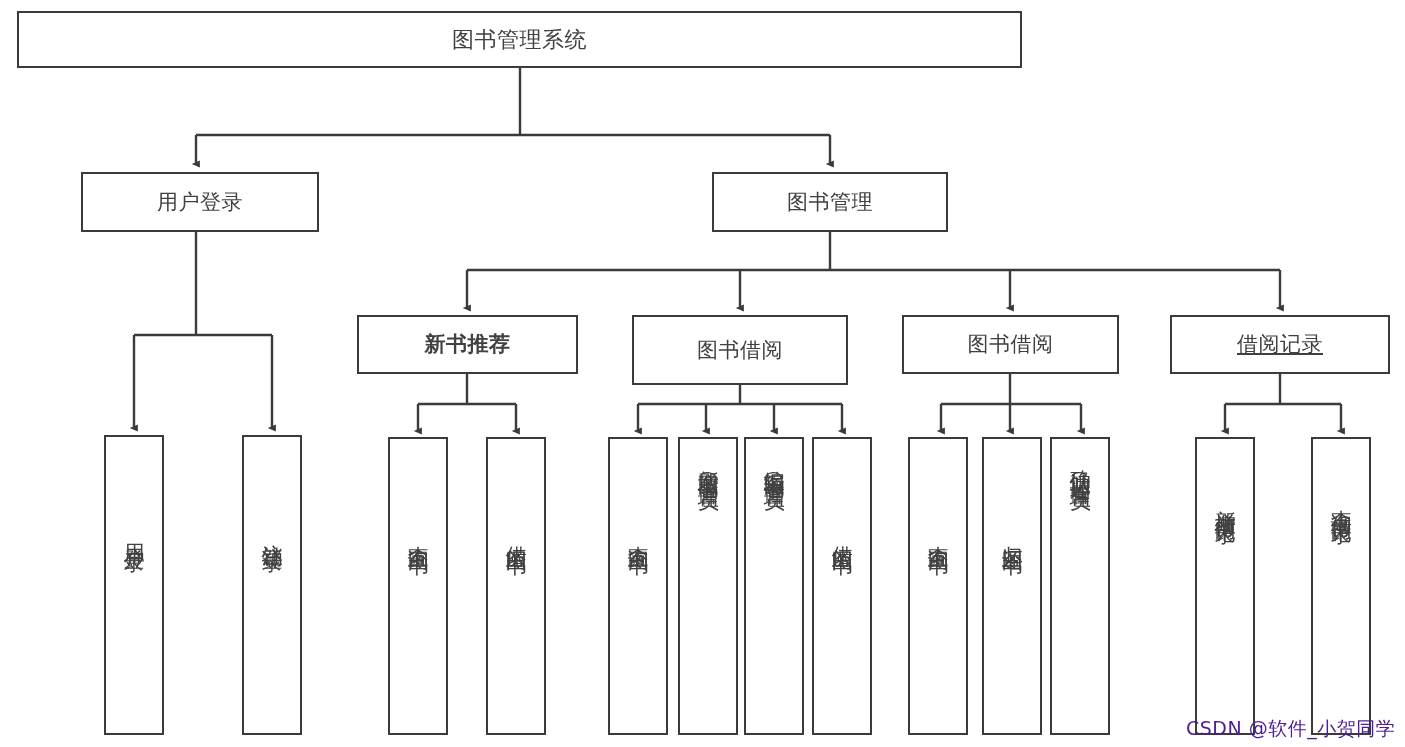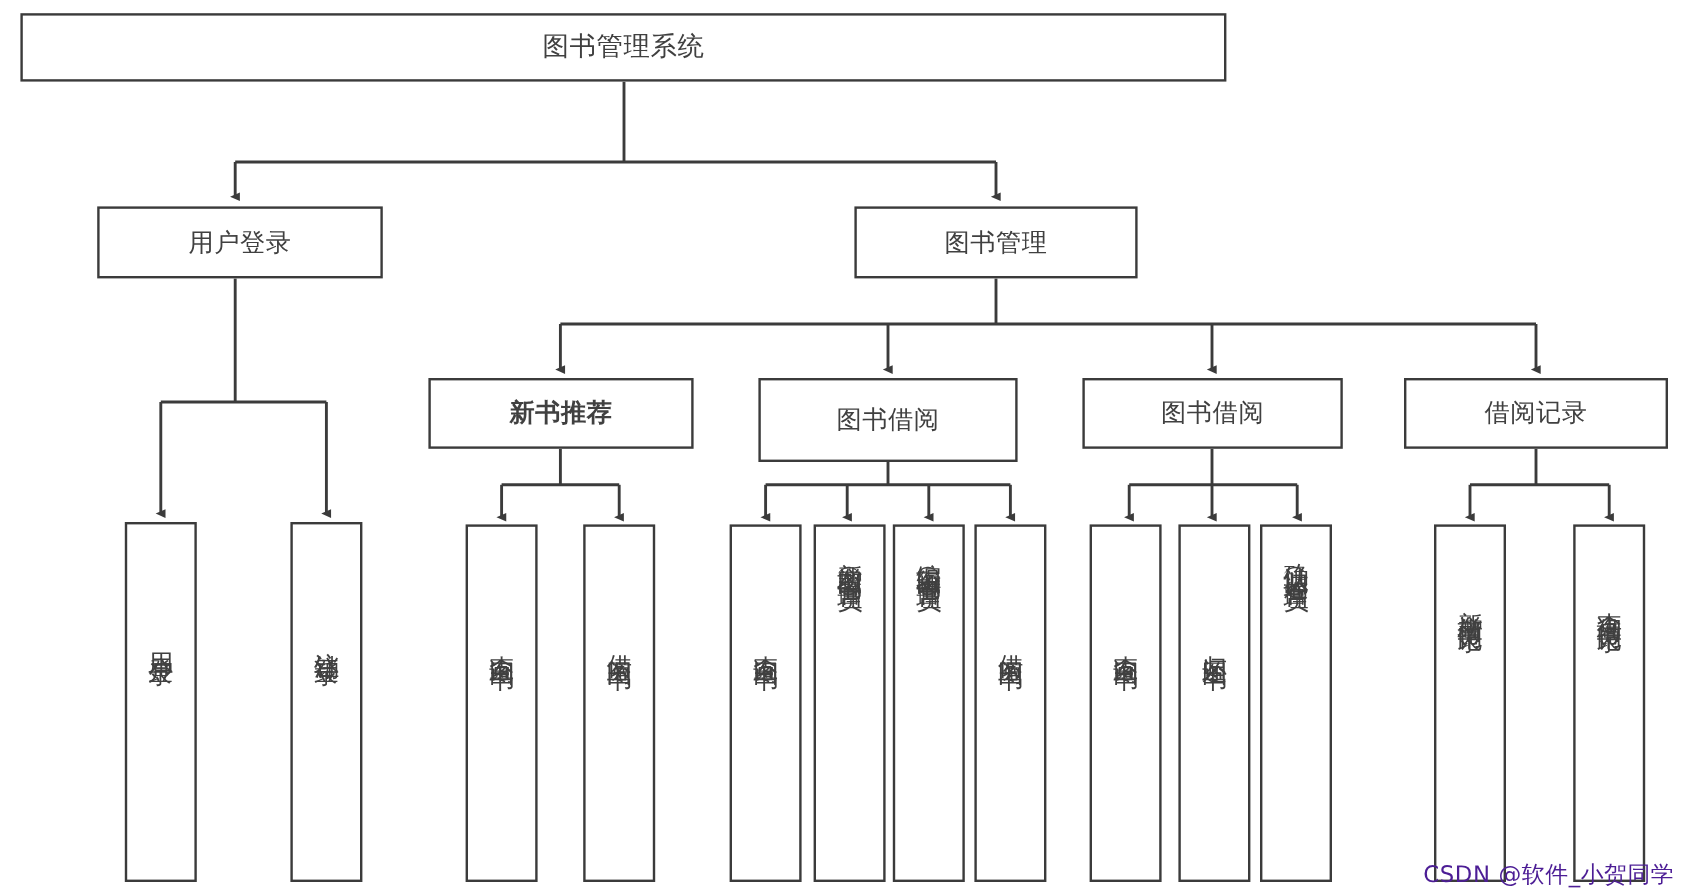--- a/index.html
+++ b/index.html
@@ -146,21 +146,21 @@
 
   <div class="node horiz" style="left:357px; top:315px; width:221px; height:59px;font-weight:bold;">
     <span class="lbl">新书推荐</span>
   </div>
   <div class="node horiz" style="left:632px; top:315px; width:216px; height:70px;">
     <span class="lbl">图书借阅</span>
   </div>
   <div class="node horiz" style="left:902px; top:315px; width:217px; height:59px;">
     <span class="lbl">图书借阅</span>
   </div>
-  <div class="node horiz" style="left:1170px; top:315px; width:220px; height:59px;">
+  <div class="node horiz" style="left:1170px; top:315px; width:220px; height:59px;text-decoration:underline;">
     <span class="lbl">借阅记录</span>
   </div>
 
   <div class="node vert short" style="left:104px; top:435px; width:60px; height:300px;">
     <span class="lbl">用户登录</span>
   </div>
   <div class="node vert short" style="left:242px; top:435px; width:60px; height:300px;">
     <span class="lbl">注销登录</span>
   </div>
 

